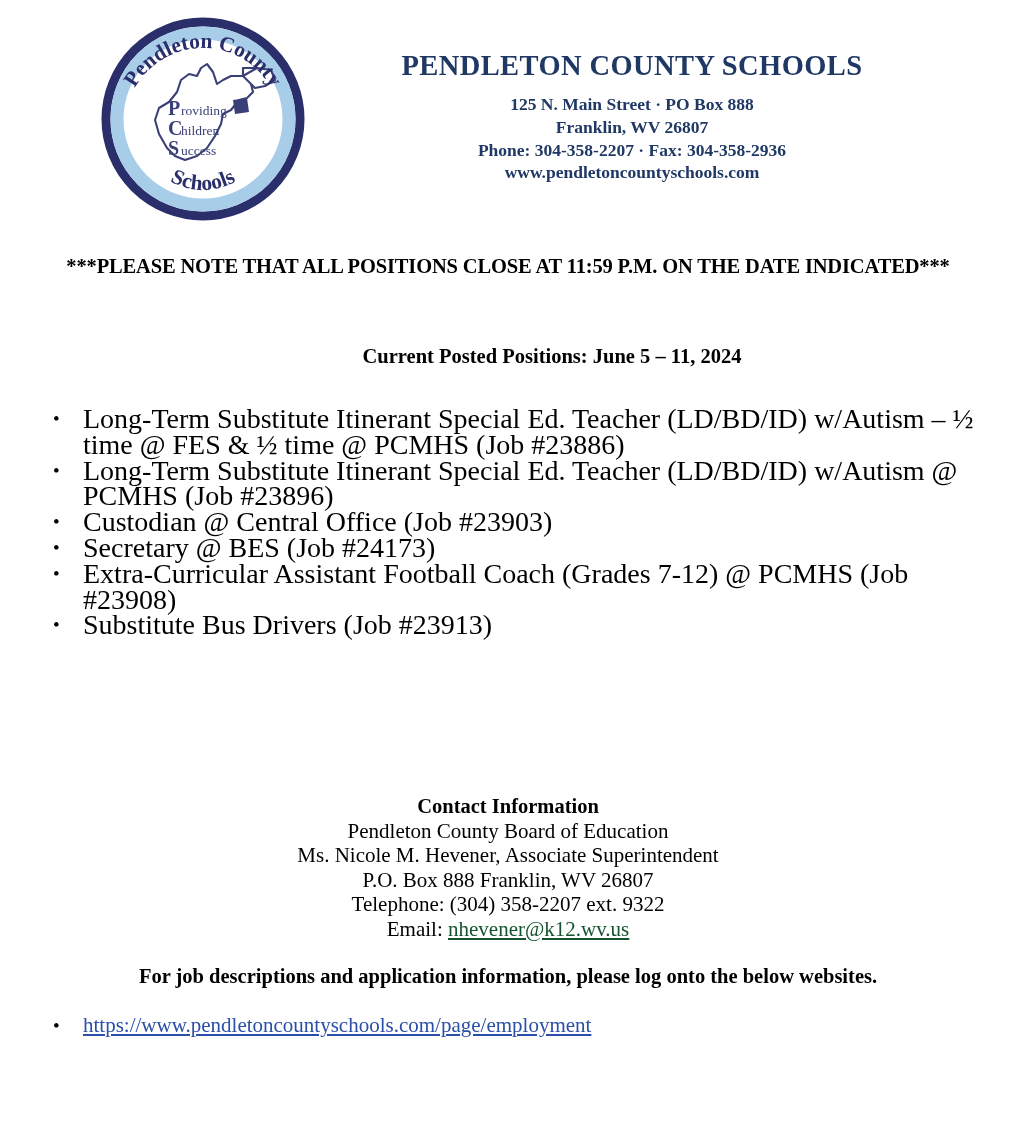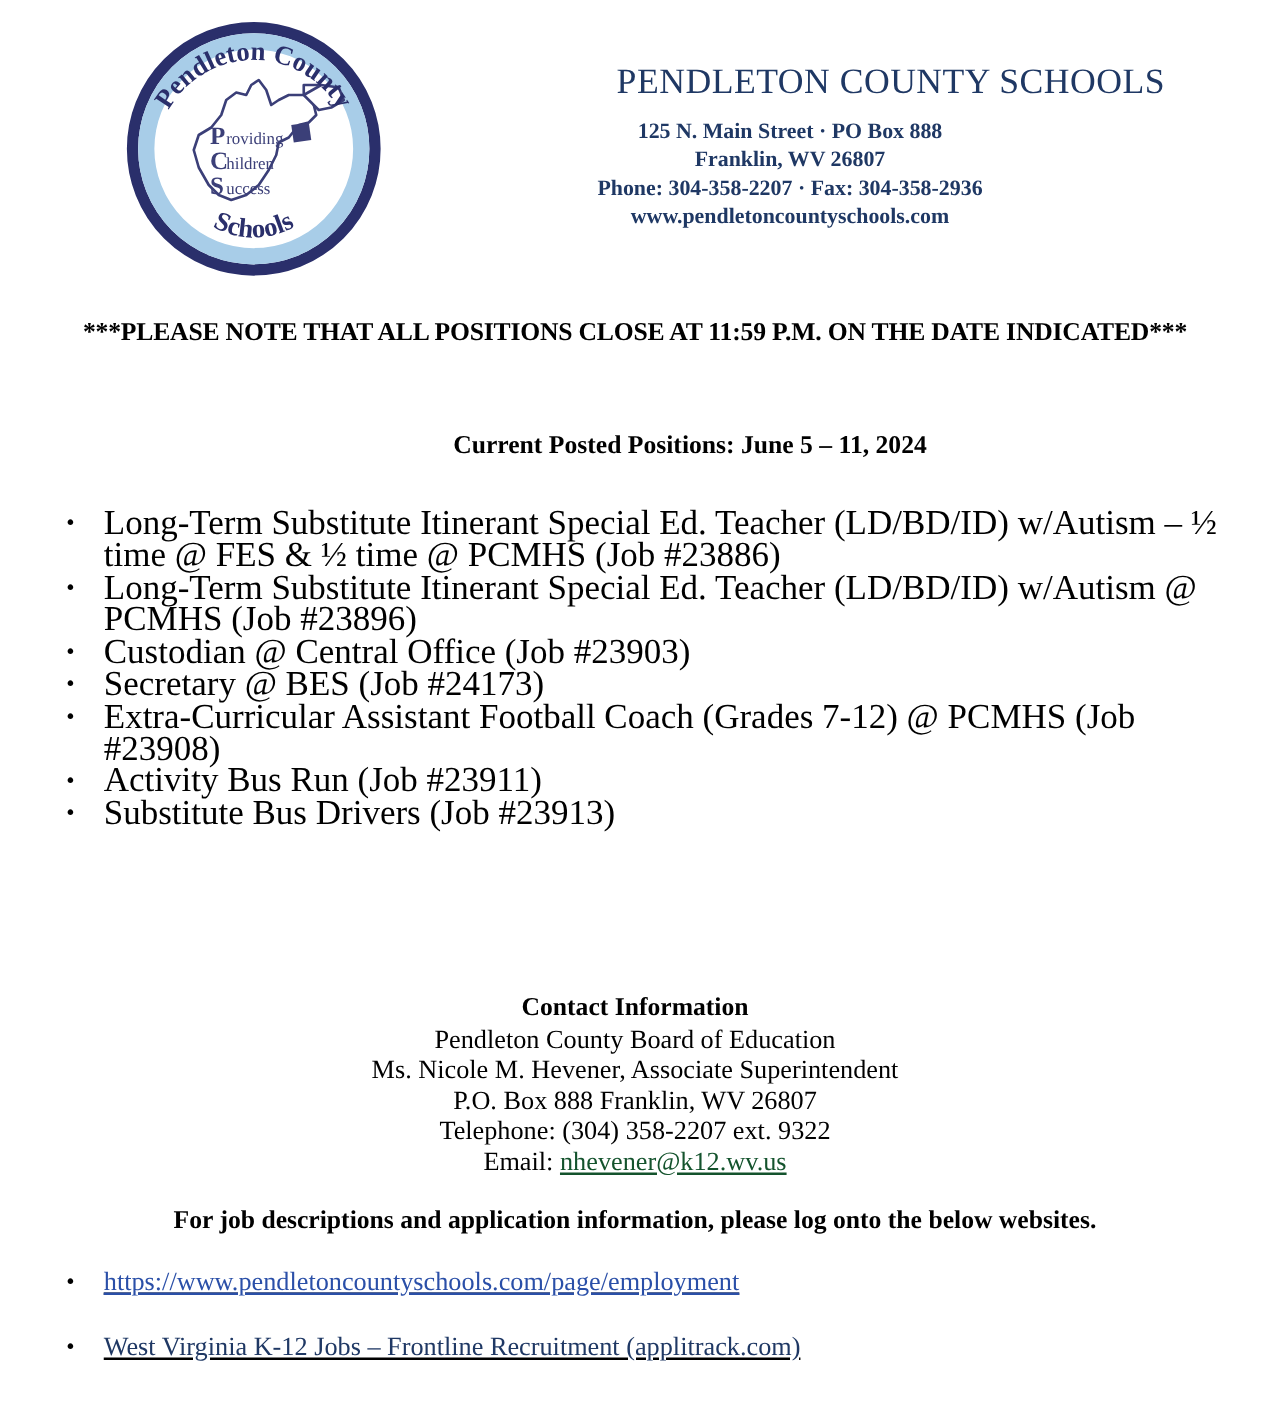--- a/index.html
+++ b/index.html
@@ -37,26 +37,25 @@
   .org-block {
     position: absolute;
     left: 332px;
     top: 50px;
     width: 600px;
     text-align: center;
     color: #1F3864;
   }
   .org-title {
     font-size: 28.5px;
-    font-weight: normal;
+    font-weight: bold;
     letter-spacing: 0.4px;
     line-height: 1.1;
     margin: 0 0 12px 0;
     white-space: nowrap;
-    text-align: right;
   }
   .org-line {
     font-size: 17.5px;
     font-weight: bold;
     line-height: 22.6px;
     white-space: nowrap;
   }
 
   
   .notice {
@@ -149,21 +148,20 @@
     font-weight: bold;
     color: #000000;
     white-space: nowrap;
   }
 
   .links-list {
     position: absolute;
     left: 0;
     top: 1013px;
     width: 1016px;
-    text-decoration: underline;
   }
   ul.linkbullets {
     list-style: none;
     margin: 0;
     padding: 0;
   }
   ul.linkbullets > li {
     position: relative;
     padding: 0 20px 0 83px;
     font-size: 21px;
@@ -247,34 +245,32 @@
 
 <div class="posted-heading">Current Posted Positions: June 5 – 11, 2024</div>
 
 <div class="job-list">
   <ul class="bullets">
     <li>Long-Term Substitute Itinerant Special Ed. Teacher (LD/BD/ID) w/Autism – ½ time @ FES &amp; ½ time @ PCMHS (Job #23886)</li>
     <li>Long-Term Substitute Itinerant Special Ed. Teacher (LD/BD/ID) w/Autism @ PCMHS (Job #23896)</li>
     <li>Custodian @ Central Office (Job #23903)</li>
     <li>Secretary @ BES (Job #24173)</li>
     <li>Extra-Curricular Assistant Football Coach (Grades 7-12) @ PCMHS (Job #23908)</li>
-    <li>Activity Bus Run (Job #23911)</li>
     <li>Substitute Bus Drivers (Job #23913)</li>
   </ul>
 </div>
 
 <div class="contact">
   <div class="contact-title">Contact Information</div>
   <div class="contact-line">Pendleton County Board of Education</div>
   <div class="contact-line">Ms. Nicole M. Hevener, Associate Superintendent</div>
   <div class="contact-line">P.O. Box 888   Franklin, WV  26807</div>
   <div class="contact-line">Telephone: (304) 358-2207 ext. 9322</div>
   <div class="contact-line"><span>Email: </span><a class="link" href="#">nhevener@k12.wv.us</a></div>
 </div>
 
 <div class="websites-note">For job descriptions and application information, please log onto the below websites.</div>
 
 <div class="links-list">
   <ul class="linkbullets">
     <li><a class="link-underlined" href="#">https://www.pendletoncountyschools.com/page/employment</a></li>
-    <li><a class="link-plain" href="#">West Virginia K-12 Jobs – Frontline Recruitment (applitrack.com)</a></li>
   </ul>
 </div>
 
 </body></html>

